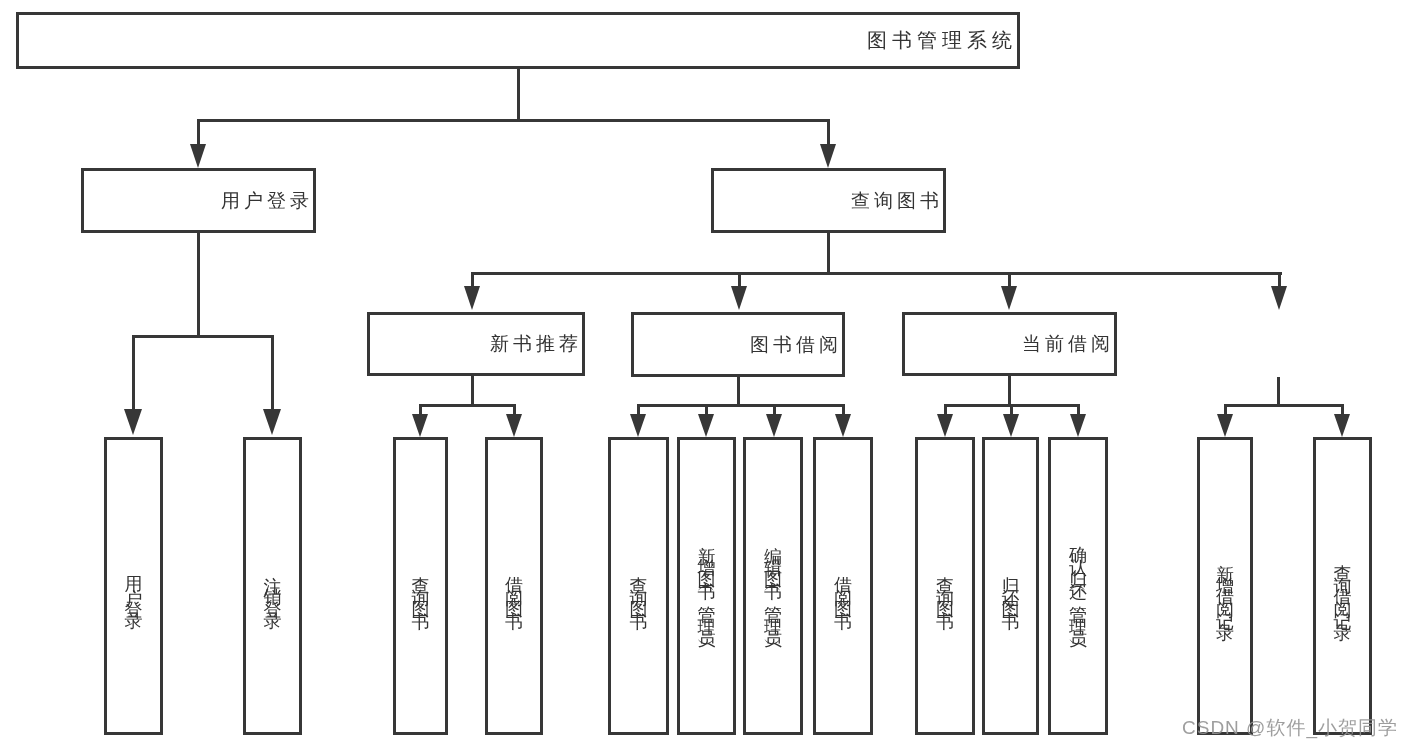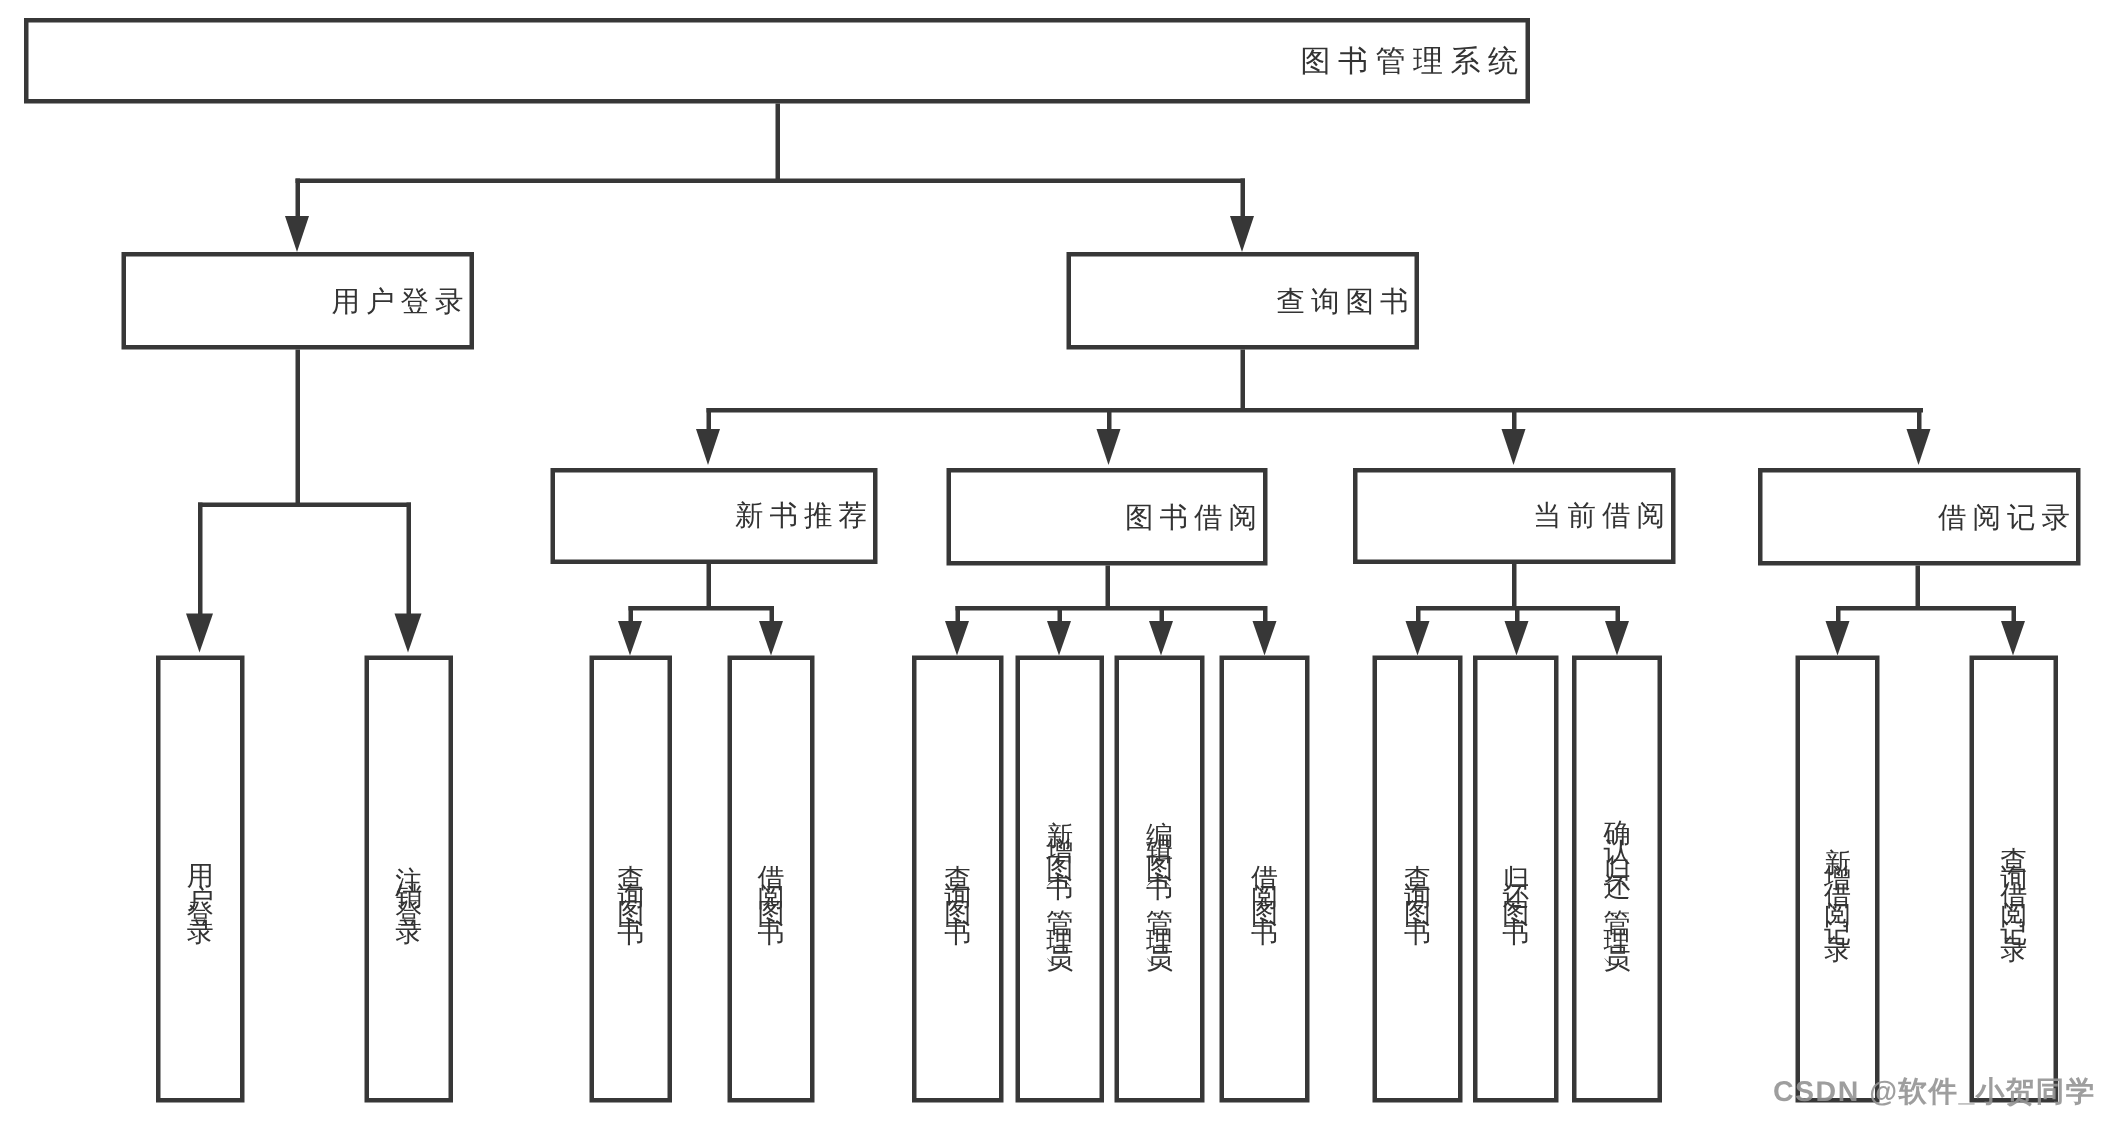--- a/index.html
+++ b/index.html
@@ -25,21 +25,21 @@
   .line{position:absolute;background:#373737;}
   .head{
     position:absolute;width:0;height:0;
     border-left:8px solid transparent;border-right:8px solid transparent;
     border-top:24px solid #373737;
   }
   .head.sm{border-left-width:8px;border-right-width:8px;border-top-width:23px;}
   .head.lg{border-left-width:9px;border-right-width:9px;border-top-width:26px;}
   #watermark{
     position:absolute;left:1182px;top:715px;font-size:19px;letter-spacing:1px;
-    color:rgba(148,148,148,0.9);white-space:nowrap;z-index:5;font-weight:bold;
+    color:rgba(148,148,148,0.9);white-space:nowrap;z-index:5;
   }
 </style>
 </head>
 <body>
 
 <div id="stage">
 
   <div class="box" style="left:16px;top:12px;width:1004px;height:57px">
     <span class="toplabel">图书管理系统</span>
   </div>
@@ -77,23 +77,20 @@
   <div class="head" style="left:1271px;top:286px"></div>
 
   <div class="box" style="left:367px;top:312px;width:218px;height:64px">
     <span class="hlabel">新书推荐</span>
   </div>
   <div class="box" style="left:902px;top:312px;width:215px;height:64px">
     <span class="hlabel">当前借阅</span>
   </div>
   <div class="box" style="left:631px;top:312px;width:214px;height:65px">
     <span class="hlabel">图书借阅</span>
-  </div>
-  <div class="box" style="left:1172px;top:312px;width:215px;height:65px">
-    <span class="hlabel">借阅记录</span>
   </div>
 
   <div class="line" style="left:471px;top:376px;width:3px;height:30px"></div>
   <div class="line" style="left:419px;top:404px;width:97px;height:3px"></div>
   <div class="line" style="left:419px;top:404px;width:3px;height:12px"></div>
   <div class="head sm" style="left:412px;top:414px"></div>
   <div class="line" style="left:513px;top:404px;width:3px;height:12px"></div>
   <div class="head sm" style="left:506px;top:414px"></div>
 
   <div class="line" style="left:737px;top:377px;width:3px;height:29px"></div>

